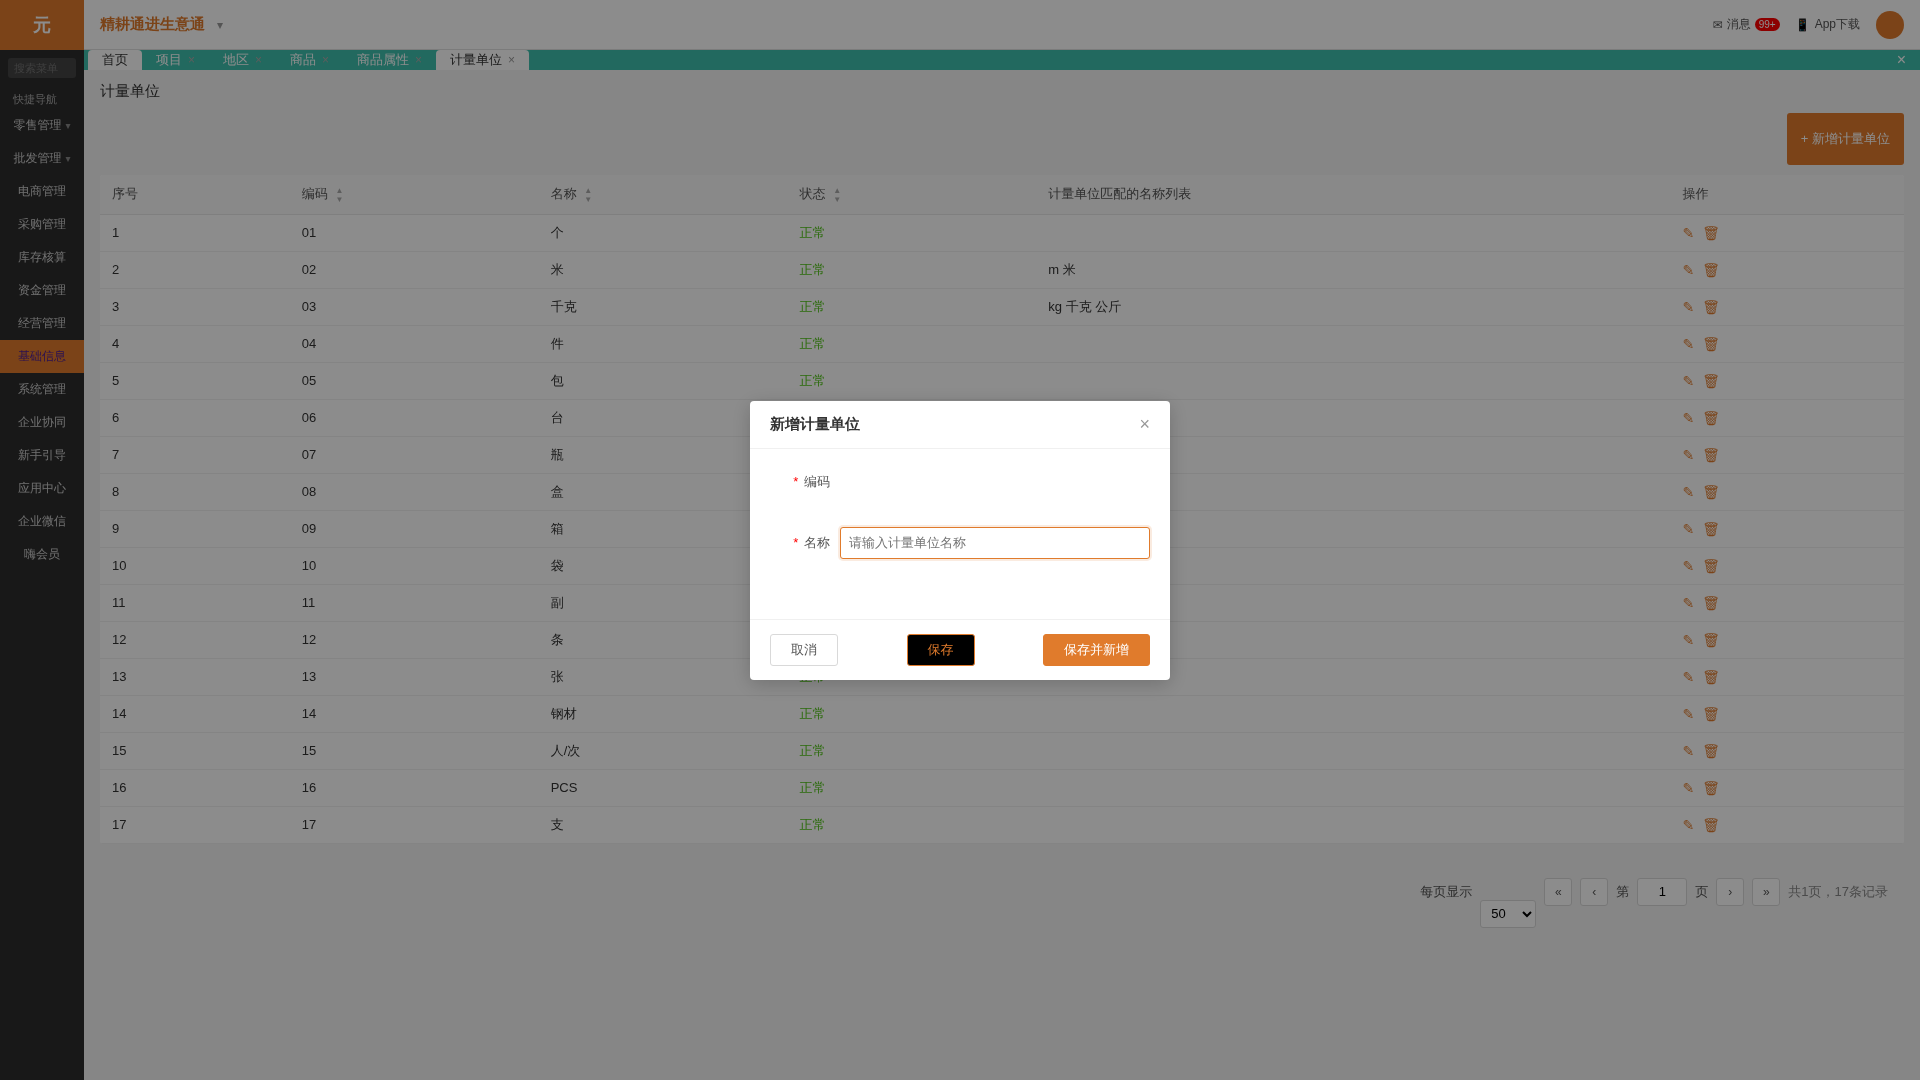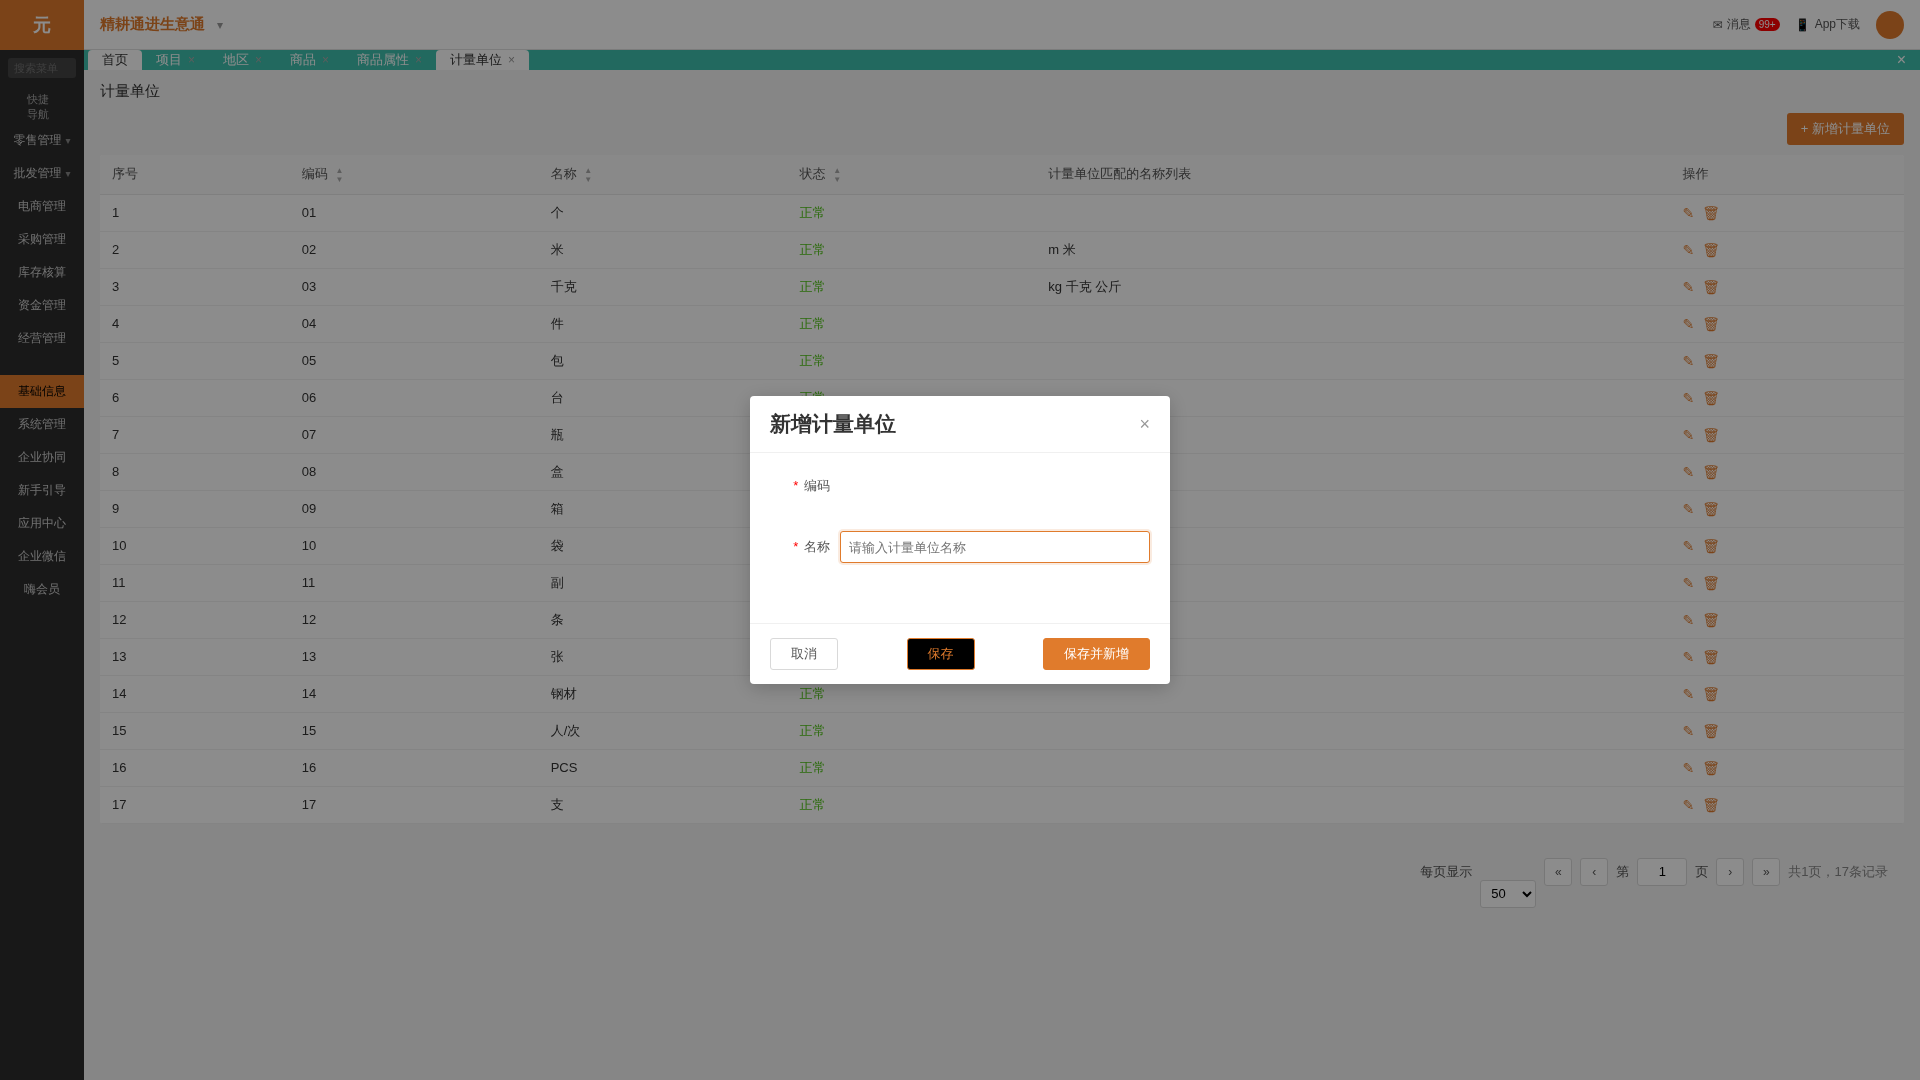--- a/index.html
+++ b/index.html
@@ -3,23 +3,23 @@
   <meta charset="utf-8">
   <style>
     * { margin: 0; padding: 0; box-sizing: border-box; }
     body { font-family: 'Microsoft YaHei', Arial, sans-serif; font-size: 13px; background: #f0f0f0; width: 1920px; height: 1080px; overflow: hidden; display: flex; }
 
     
     .sidebar { width: 84px; background: #2d2d2d; display: flex; flex-direction: column; height: 1080px; flex-shrink: 0; }
     .sidebar-logo { height: 50px; background: #e07b2c; display: flex; align-items: center; justify-content: center; color: white; font-size: 14px; font-weight: bold; }
     .sidebar-search { padding: 8px; }
     .sidebar-search input { width: 100%; background: #444; border: none; border-radius: 3px; padding: 4px 6px; color: #ccc; font-size: 11px; }
-    .sidebar-nav-label { color: #aaa; font-size: 11px; padding: 6px 27px 2px; }
+    .sidebar-nav-label { color: #aaa; font-size: 11px; padding: 6px 13px 2px; }
     .sidebar-item { padding: 8px 12px; color: #ccc; font-size: 12px; cursor: pointer; text-align: center; display: flex; align-items: center; justify-content: center; gap: 4px; white-space: nowrap; }
-    .sidebar-item.active { background: #e07b2c; color: #000000; margin-top: 20px; }
+    .sidebar-item.active { background: #e07b2c; color: #4c1d95; }
     .arrow-down { font-size: 10px; color: #888; }
 
     
     .main { flex: 1; display: flex; flex-direction: column; height: 1080px; }
 
     
     .topbar { height: 50px; background: white; display: flex; align-items: center; justify-content: space-between; padding: 0 16px; border-bottom: 1px solid #e0e0e0; }
     .topbar-left { display: flex; align-items: center; gap: 12px; }
     .topbar-right { display: flex; align-items: center; gap: 16px; }
     .topbar-icon-btn { display: flex; align-items: center; gap: 4px; color: #555; font-size: 12px; cursor: pointer; }
@@ -32,21 +32,21 @@
     .tab.active { background: white; color: #333; border-radius: 4px 4px 0 0; }
     .tab-close { font-size: 12px; color: #aaa; cursor: pointer; }
     .tabs-close-all { margin-left: auto; padding: 0 10px; color: white; cursor: pointer; font-size: 16px; display: flex; align-items: center; }
 
     
     .content { flex: 1; background: #f5f5f5; padding: 12px 16px; overflow: auto; position: relative; }
     .page-title { font-size: 15px; color: #333; font-weight: 500; margin-bottom: 12px; }
 
     
     .toolbar { display: flex; justify-content: flex-end; margin-bottom: 10px; }
-    .btn-primary { background: #e07b2c; color: white; border: none; padding: 7px 14px; border-radius: 3px; cursor: pointer; font-size: 13px; }
+    .btn-primary { background: #e07b2c; color: white; border: none; padding: 17px 14px; border-radius: 3px; cursor: pointer; font-size: 13px; }
 
     
     .table-container { background: white; border-radius: 3px; overflow: hidden; }
     table { width: 100%; border-collapse: collapse; font-size: 13px; }
     thead tr { background: #fafafa; }
     thead th { padding: 10px 12px; text-align: left; color: #555; font-weight: 500; border-bottom: 1px solid #e8e8e8; white-space: nowrap; }
     thead th .sort-icons { display: inline-flex; flex-direction: column; margin-left: 4px; font-size: 8px; color: #aaa; vertical-align: middle; }
     tbody td { padding: 9px 12px; border-bottom: 1px solid #f0f0f0; color: #333; }
     .status-normal { color: #52c41a; }
     .action-icons { display: flex; gap: 8px; }
@@ -56,21 +56,21 @@
     .pagination { display: flex; align-items: center; justify-content: flex-end; padding: 12px 16px; gap: 8px; font-size: 13px; color: #555; }
     .pagination-info { color: #888; }
     .pagination-btn { width: 28px; height: 28px; border: 1px solid #d9d9d9; background: white; border-radius: 3px; cursor: pointer; display: flex; align-items: center; justify-content: center; font-size: 12px; color: #555; }
     .page-input { width: 50px; height: 28px; border: 1px solid #d9d9d9; border-radius: 3px; text-align: center; font-size: 13px; }
     .page-size-select { height: 28px; border: 1px solid #d9d9d9; border-radius: 3px; padding: 0 6px; font-size: 13px; background: white; margin-top: 44px; }
 
     
     .modal-overlay { position: fixed; top: 0; left: 0; width: 1920px; height: 1080px; background: rgba(0,0,0,0.45); z-index: 100; display: flex; align-items: center; justify-content: center; }
     .modal { background: white; border-radius: 4px; width: 420px; box-shadow: 0 4px 20px rgba(0,0,0,0.2); }
     .modal-header { display: flex; align-items: center; justify-content: space-between; padding: 14px 20px; border-bottom: 1px solid #f0f0f0; }
-    .modal-title { font-size: 21px; font-weight: 600; color: #333; }
+    .modal-title { font-size: 15px; font-weight: 600; color: #333; }
     .modal-close { background: none; border: none; font-size: 18px; color: #999; cursor: pointer; line-height: 1; }
     .modal-body { padding: 24px 20px; }
     .form-row { display: flex; align-items: center; margin-bottom: 36px; }
     .form-label { width: 60px; text-align: right; margin-right: 10px; color: #555; font-size: 13px; flex-shrink: 0; }
     .form-label .required { color: red; margin-right: 2px; }
     .form-input { flex: 1; height: 32px; border: 1px solid #d9d9d9; border-radius: 3px; padding: 0 8px; font-size: 13px; color: #333; outline: none; }
     .form-input.focused { border-color: #e07b2c; box-shadow: 0 0 0 2px rgba(224,123,44,0.15); }
     .modal-footer { display: flex; align-items: center; justify-content: space-between; padding: 14px 20px; border-top: 1px solid #f0f0f0; gap: 12px; }
     .btn-cancel { background: white; color: #555; border: 1px solid #d9d9d9; padding: 6px 20px; border-radius: 3px; cursor: pointer; font-size: 13px; }
     .btn-save { background: #000000; color: #e07b2c; border: 1px solid #e07b2c; padding: 6px 20px; border-radius: 3px; cursor: pointer; font-size: 13px; }

